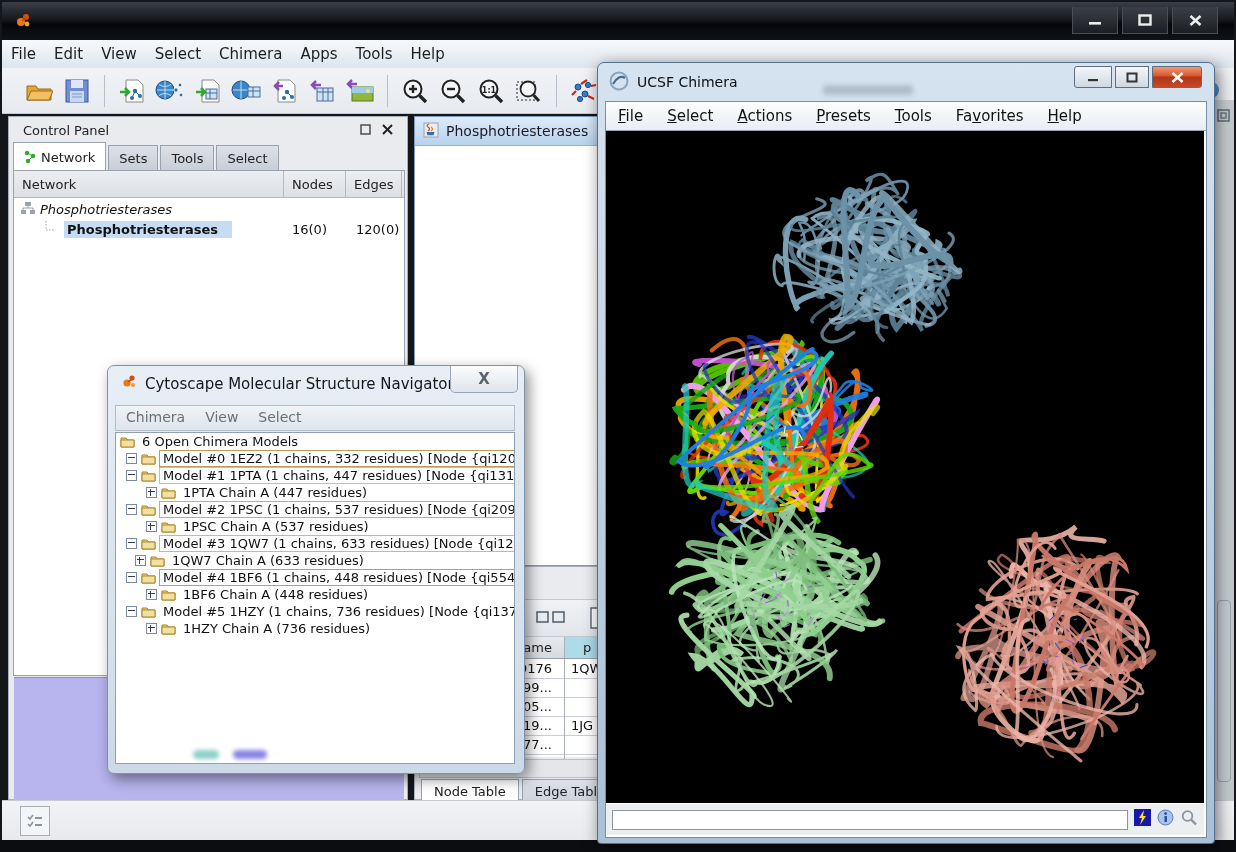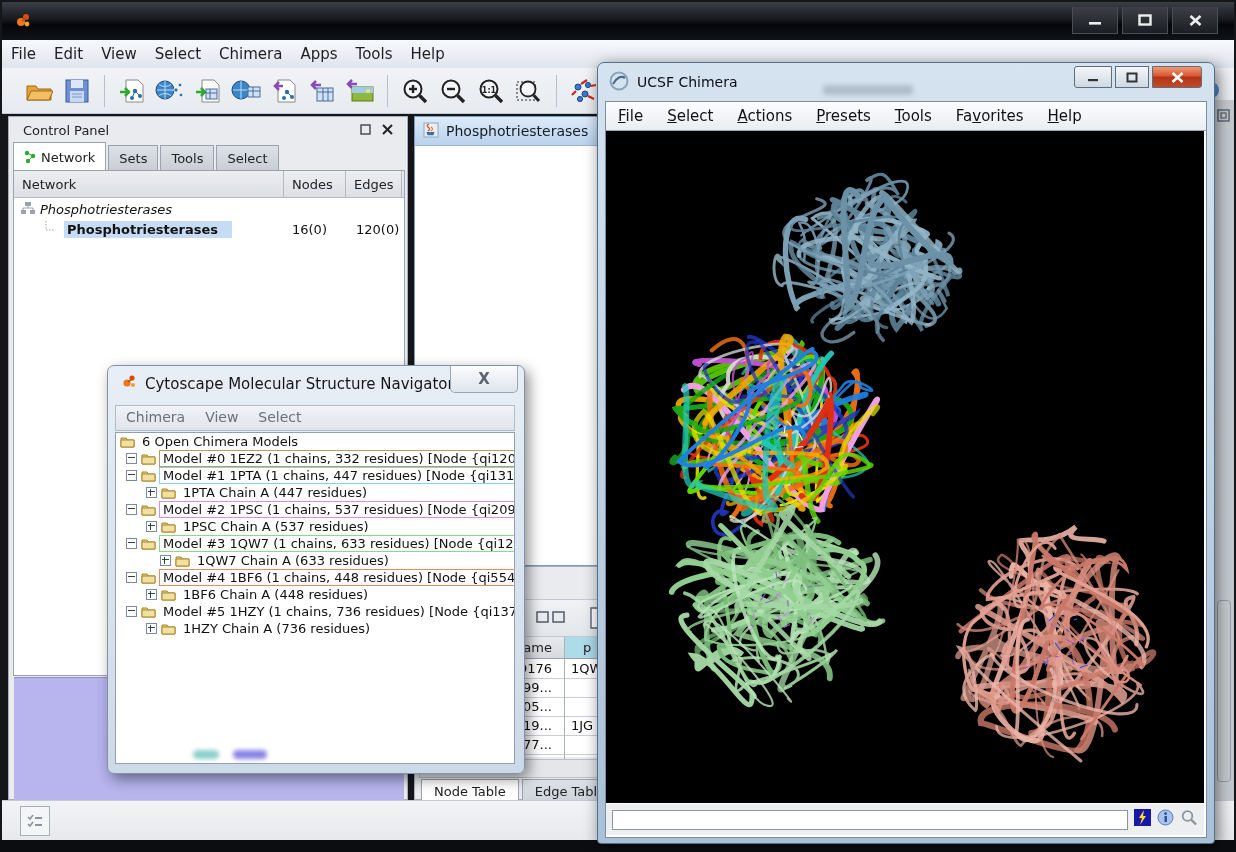--- a/index.html
+++ b/index.html
@@ -532,21 +532,21 @@
           <span class="tree-label">1PSC Chain A (537 residues)</span>
         </div>
         <div class="tree-row" style="padding-left: 10px;">
           <span class="hbox"></span>
           <svg width="15" height="13" style="flex:none;margin-right:4px;">
             <path d="M1 3 h5 l1.5 2 H14 v7 H1 z" fill="#ecd27a" stroke="#a8852a"></path>
             <path d="M1 5 h13 v7 H1 z" fill="#f2e0a0" stroke="#a8852a"></path>
           </svg>
           <span class="tree-label" style="border: 1px solid rgb(142, 216, 138); margin: -1px;">Model #3 1QW7 (1 chains, 633 residues) [Node {qi129176}]</span>
         </div>
-        <div class="tree-row" style="padding-left: 44px;">
+        <div class="tree-row" style="padding-left: 19px;">
           <span class="hbox plus"></span>
           <svg width="15" height="13" style="flex:none;margin-right:4px;">
             <path d="M1 3 h5 l1.5 2 H14 v7 H1 z" fill="#ecd27a" stroke="#a8852a"></path>
             <path d="M1 5 h13 v7 H1 z" fill="#f2e0a0" stroke="#a8852a"></path>
           </svg>
           <span class="tree-label">1QW7 Chain A (633 residues)</span>
         </div>
         <div class="tree-row" style="padding-left: 10px;">
           <span class="hbox"></span>
           <svg width="15" height="13" style="flex:none;margin-right:4px;">

